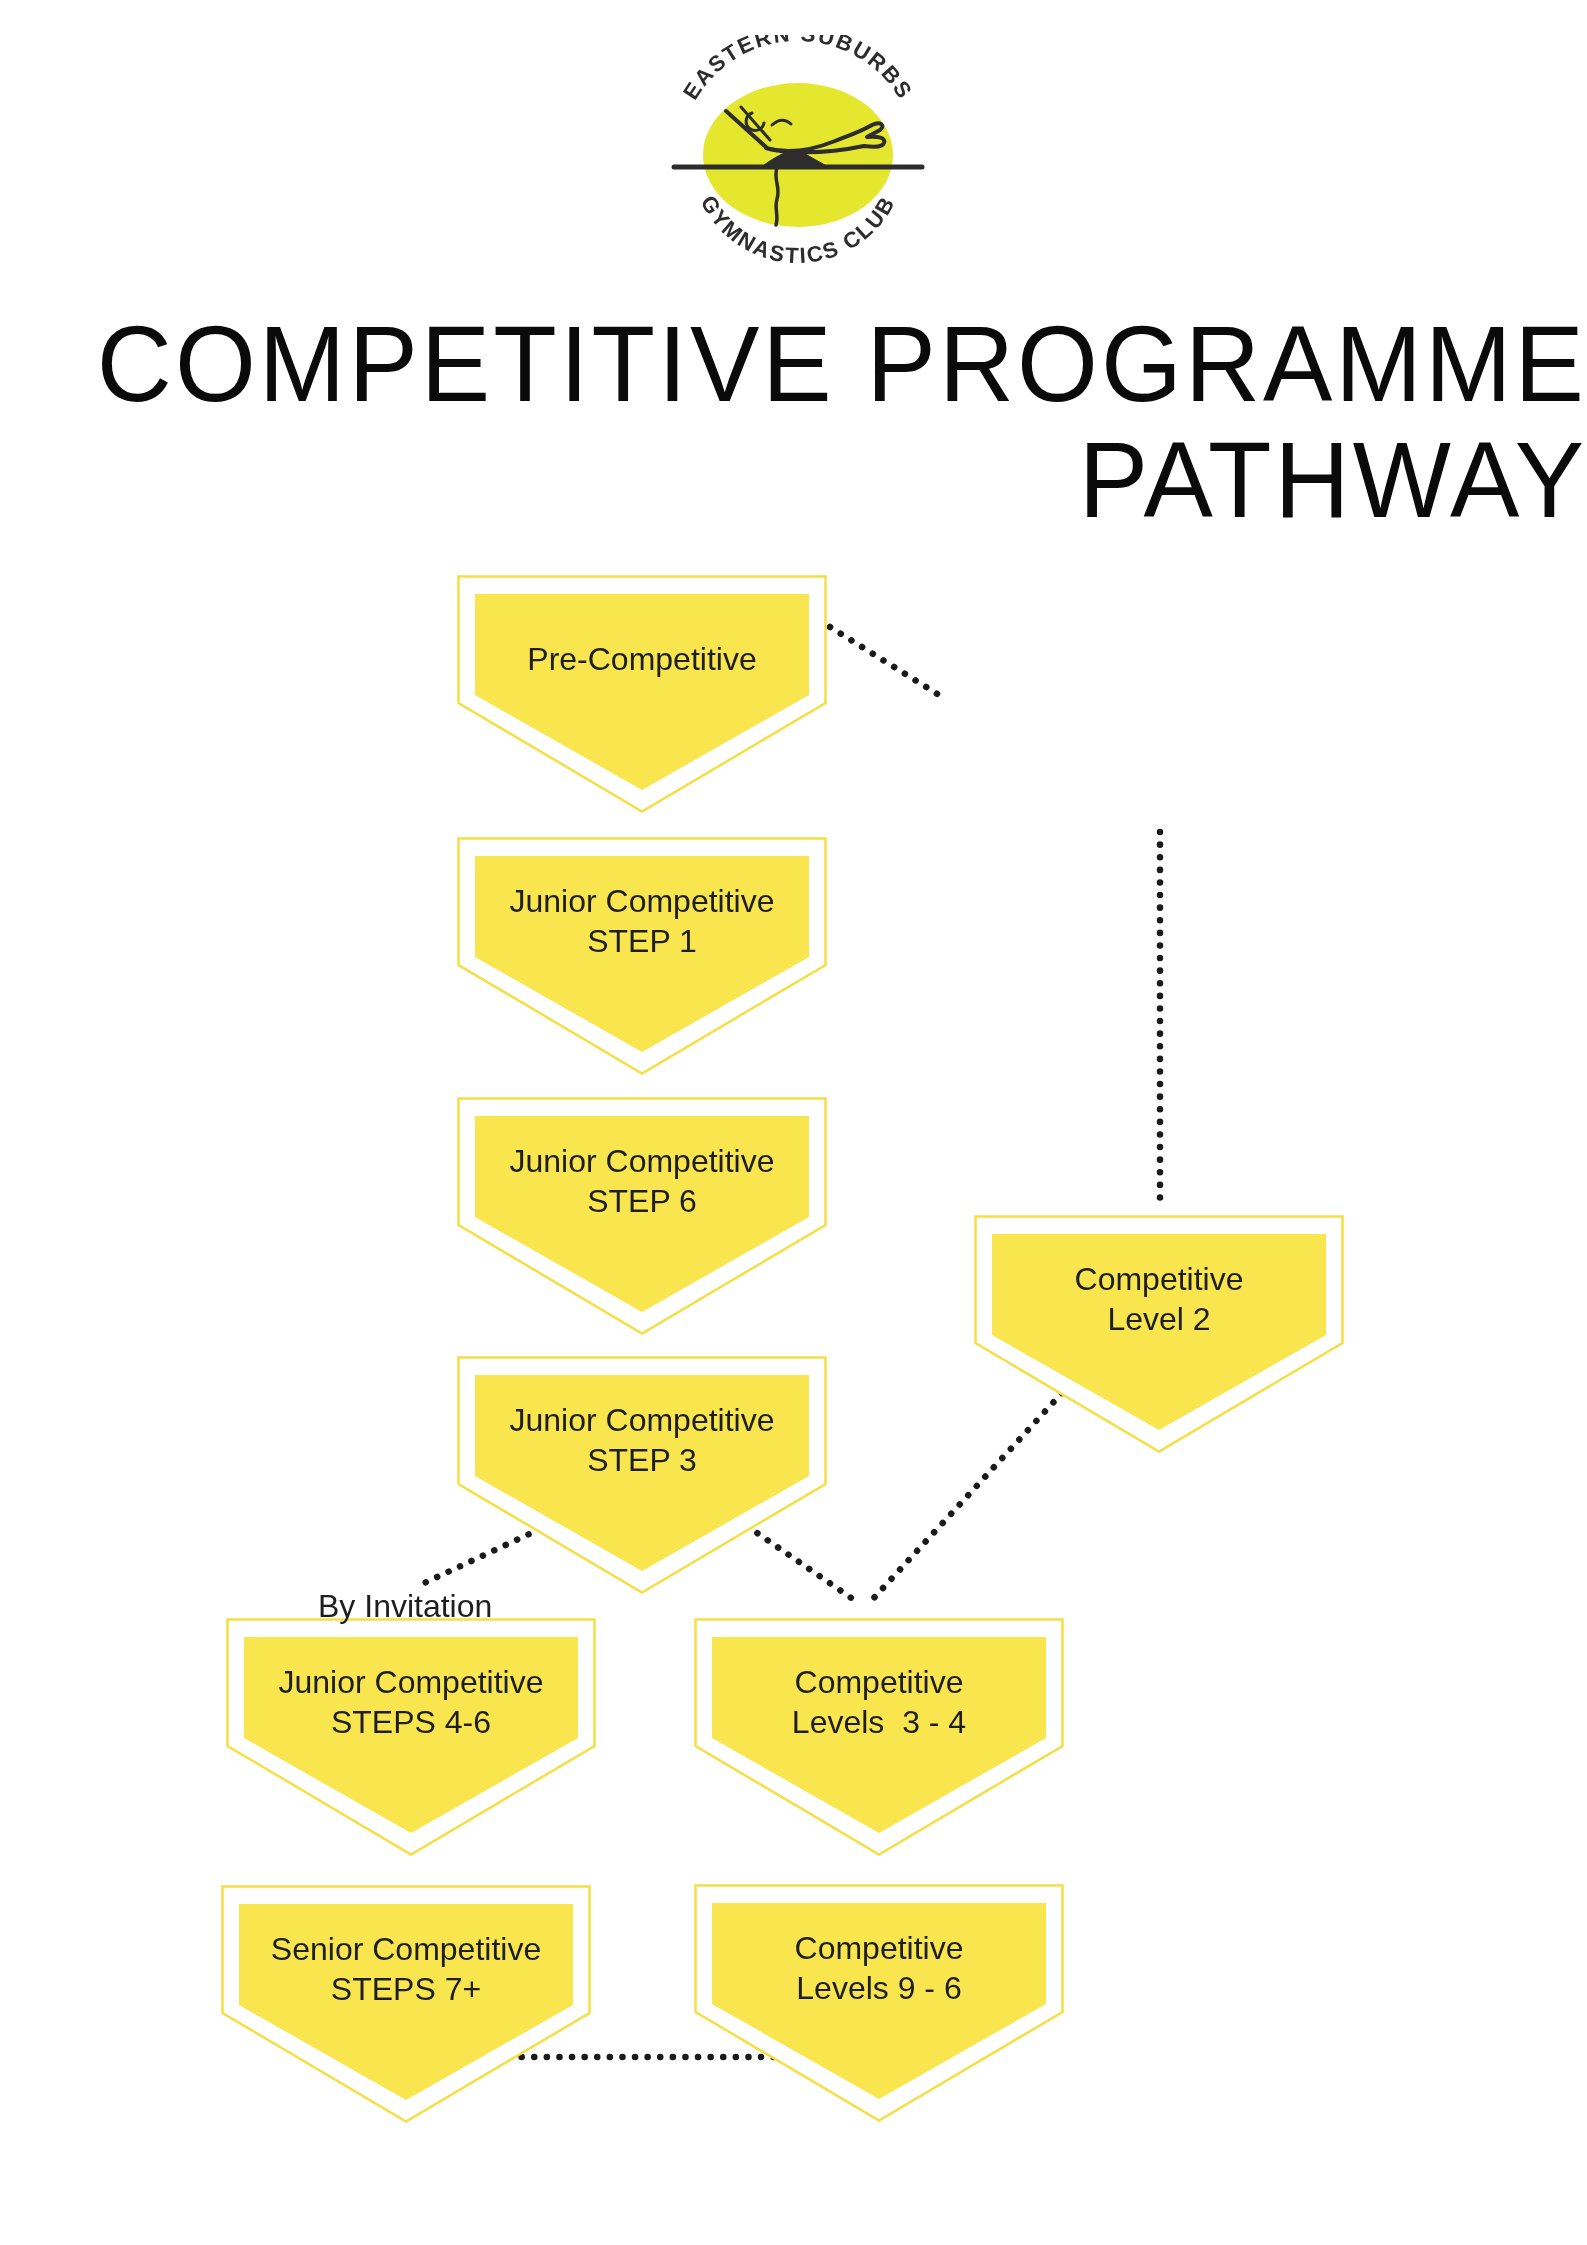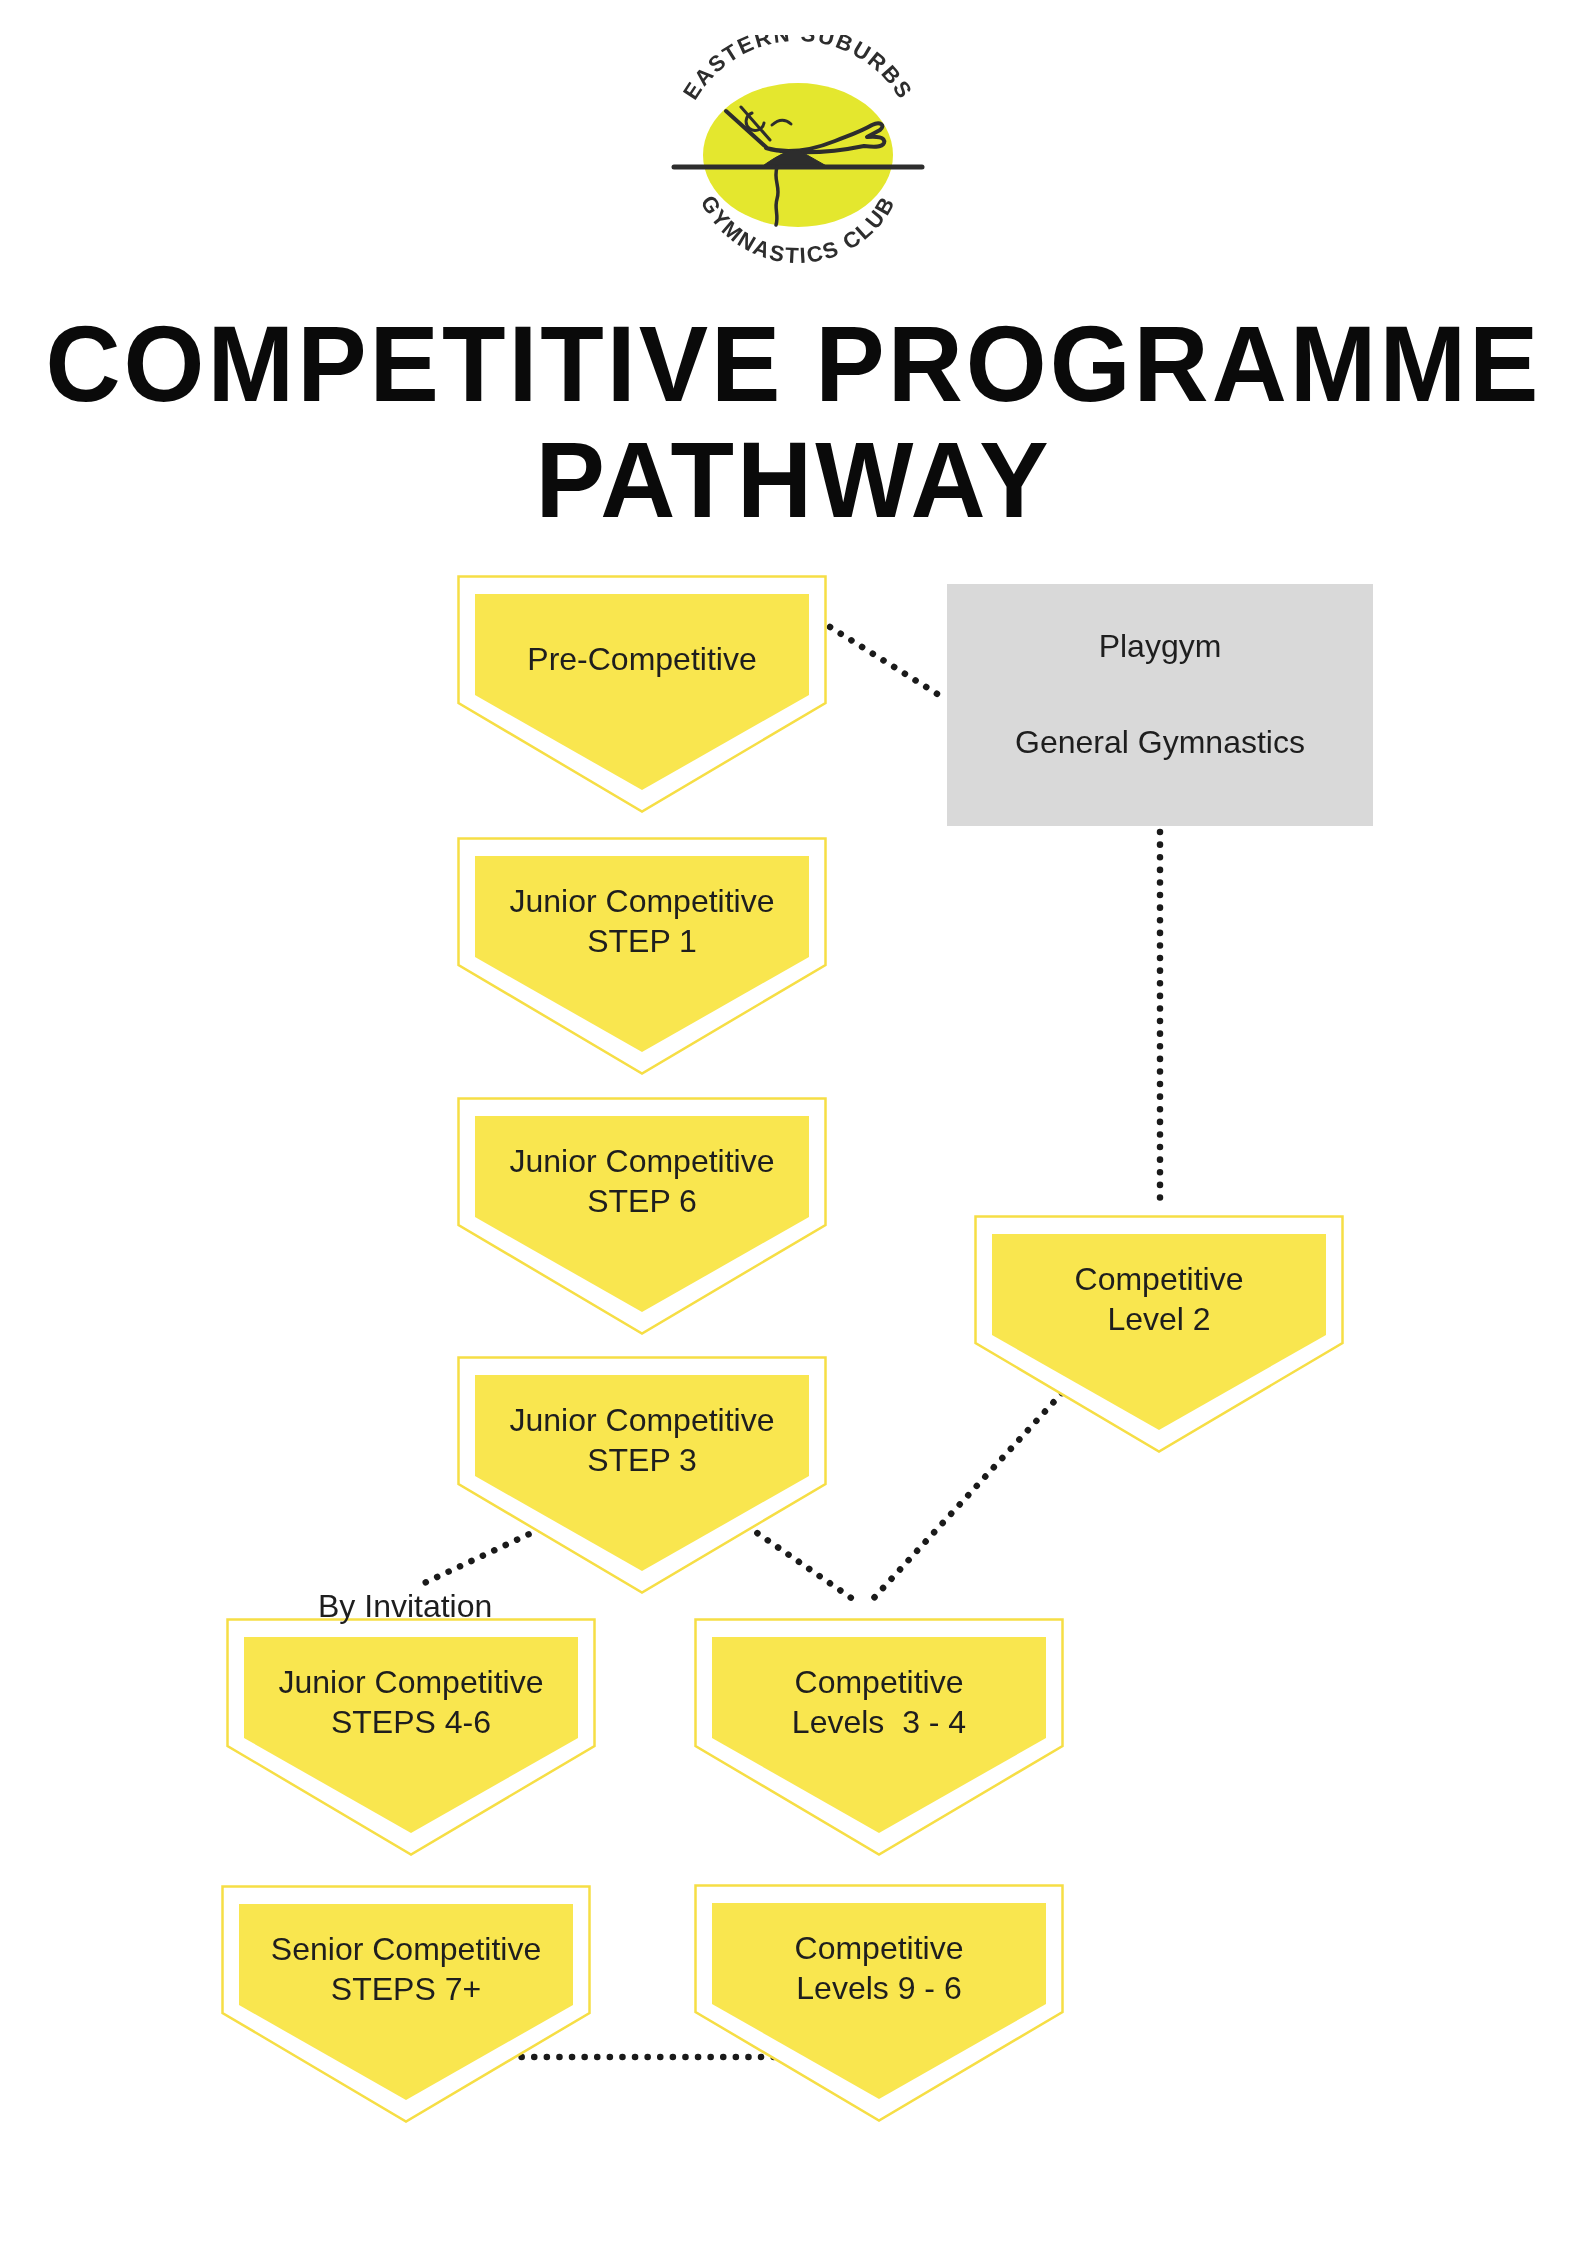--- a/index.html
+++ b/index.html
@@ -3,22 +3,22 @@
 <meta charset="utf-8">
 <style>
   html,body{margin:0;padding:0;background:#fff;}
   .page{position:relative;width:1587px;height:2245px;background:var(--page-bg,#fff);
         font-family:"Liberation Sans",sans-serif;overflow:hidden;}
 
   
   .logo{position:absolute;left:660px;top:35px;width:276px;height:240px;}
 
   
-  .title{position:absolute;left:0;top:306px;width:100%;text-align:center;
-         color:var(--title-ink,#0a0a0a);font-weight:bold;
+  .title{position:absolute;left:0;top:306px;width:100%;text-align:right;
+         color:var(--title-ink,#0a0a0a);font-weight:normal;
          font-size:104px;line-height:116px;letter-spacing:3px;}
   .title .tline{transform:scaleY(1.04);}
 
   
   .connectors{position:absolute;left:0;top:0;width:1587px;height:2245px;}
   .dotted{fill:none;stroke:var(--connector-dot,#1a1a1a);stroke-width:6.5;
           stroke-linecap:round;stroke-dasharray:0.1 12.5;}
 
   
   .playgym{position:absolute;left:947px;top:584px;width:426px;height:242px;
@@ -75,24 +75,20 @@
 
   <svg class="connectors" viewBox="0 0 1587 2245">
     <path class="dotted" d="M 830 627 L 947 700"></path>
     <path class="dotted" d="M 1160 832 L 1160 1200"></path>
     <path class="dotted" d="M 540 1529 L 420 1585"></path>
     <path class="dotted" d="M 747 1526 L 860 1604"></path>
     <path class="dotted" d="M 1062 1393 L 872 1600"></path>
     <path class="dotted" d="M 509 2057 L 783 2057"></path>
   </svg>
 
-  <div class="playgym">
-    <div>Playgym</div>
-    <div>General Gymnastics</div>
-  </div>
 
   <div id="badge-layer">
       <div class="badge" style="left: 457px; top: 566px;">
         <svg viewBox="0 0 370 240" width="370" height="240">
           <polygon points="1.5,1.5 368.5,1.5 368.5,128 185,236.5 1.5,128" fill="#ffffff" stroke="var(--badge-outline)" stroke-width="2.5"></polygon>
           <polygon points="18,19 352,19 352,120 185,215 18,120" fill="var(--badge-fill)"></polygon>
         </svg>
         <div class="badge-text"><div>Pre-Competitive</div></div>
       </div>
       <div class="badge" style="left: 457px; top: 828px;">

